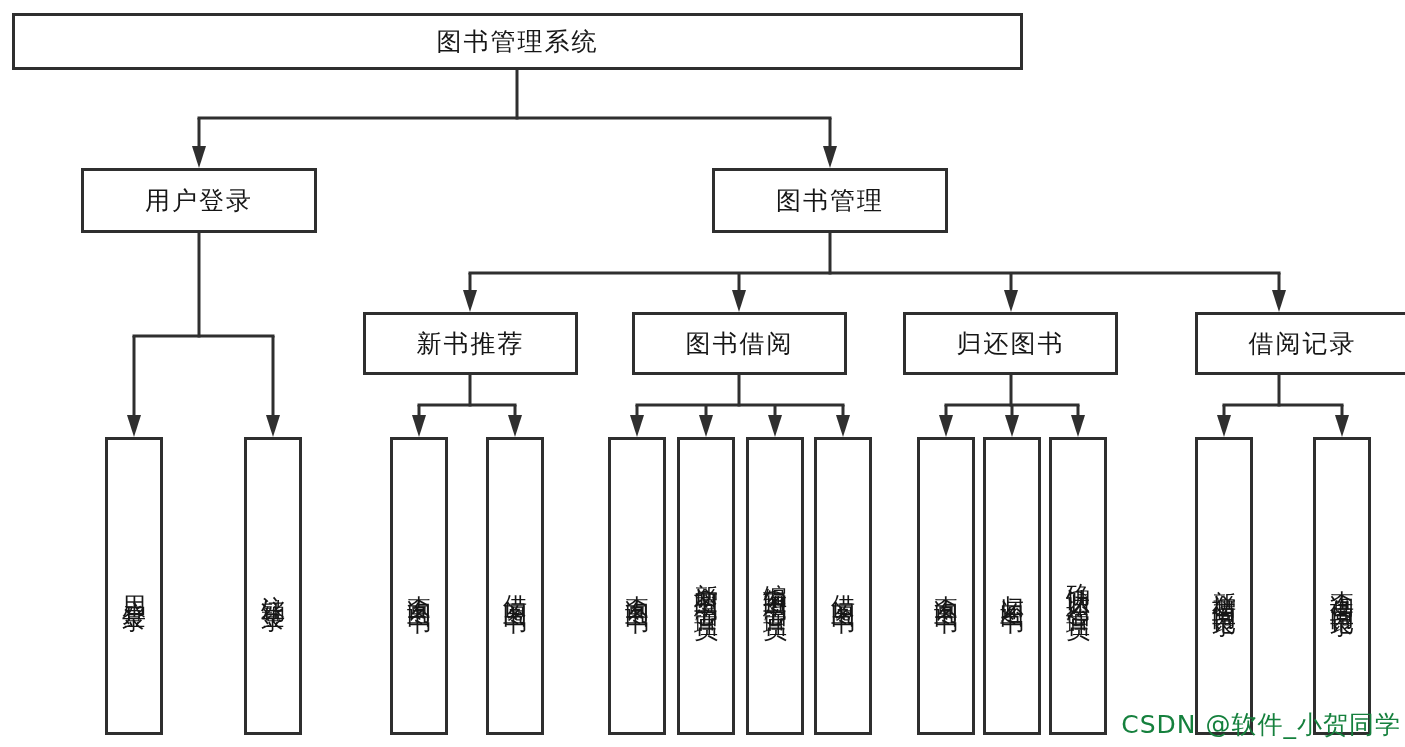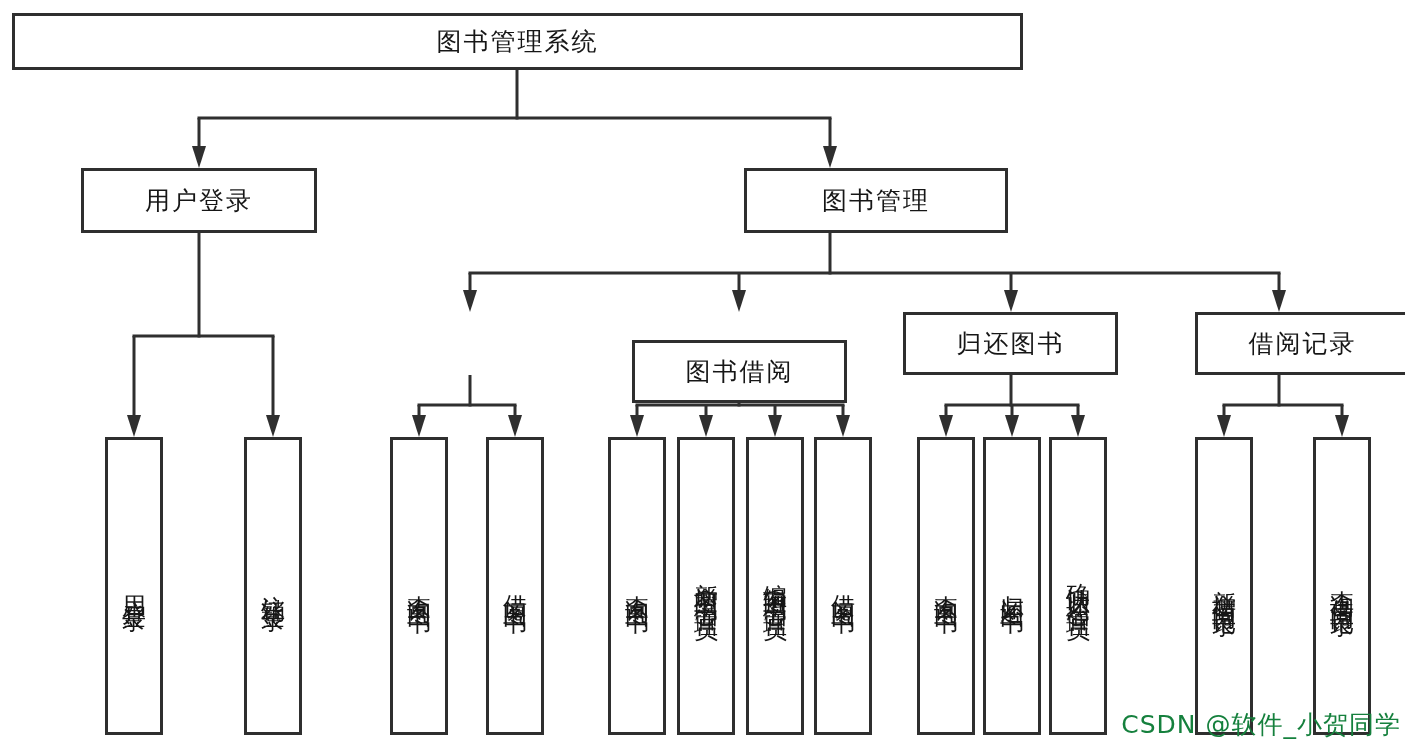--- a/index.html
+++ b/index.html
@@ -115,23 +115,24 @@
       <polygon points="1005,415 1019,415 1012,437"></polygon>
       <polygon points="1071,415 1085,415 1078,437"></polygon>
       <polygon points="1217,415 1231,415 1224,437"></polygon>
       <polygon points="1335,415 1349,415 1342,437"></polygon>
     </g>
   </svg>
 
   <div class="node h" style="left:12px; top:13px; width:1011px; height:57px;">图书管理系统</div>
 
   <div class="node h" style="left:81px; top:168px; width:236px; height:65px;">用户登录</div>
-  <div class="node h" style="left:744px; top:168px; width:264px; height:65px;">图书管理</div>
+  <div class="node h" style="left:712px; top:168px; width:236px; height:65px;">图书管理</div>
 
-  <div class="node h" style="left:632px; top:312px; width:215px; height:63px;margin-top:28px;">图书借阅</div>
+  <div class="node h" style="left:363px; top:312px; width:215px; height:63px;">新书推荐</div>
+  <div class="node h" style="left:632px; top:312px; width:215px; height:63px;">图书借阅</div>
   <div class="node h" style="left:903px; top:312px; width:215px; height:63px;">归还图书</div>
   <div class="node h" style="left:1171px; top:312px; width:215px; height:63px;margin-left:24px;">借阅记录</div>
 
   <div class="node v" style="left:105px; top:437px; width:58px; height:298px;">用户登录</div>
   <div class="node v" style="left:244px; top:437px; width:58px; height:298px;">注销登录</div>
 
   <div class="node v" style="left:390px; top:437px; width:58px; height:298px;">查询图书</div>
   <div class="node v" style="left:486px; top:437px; width:58px; height:298px;">借阅图书</div>
 
   <div class="node v" style="left:608px; top:437px; width:58px; height:298px;">查询图书</div>

